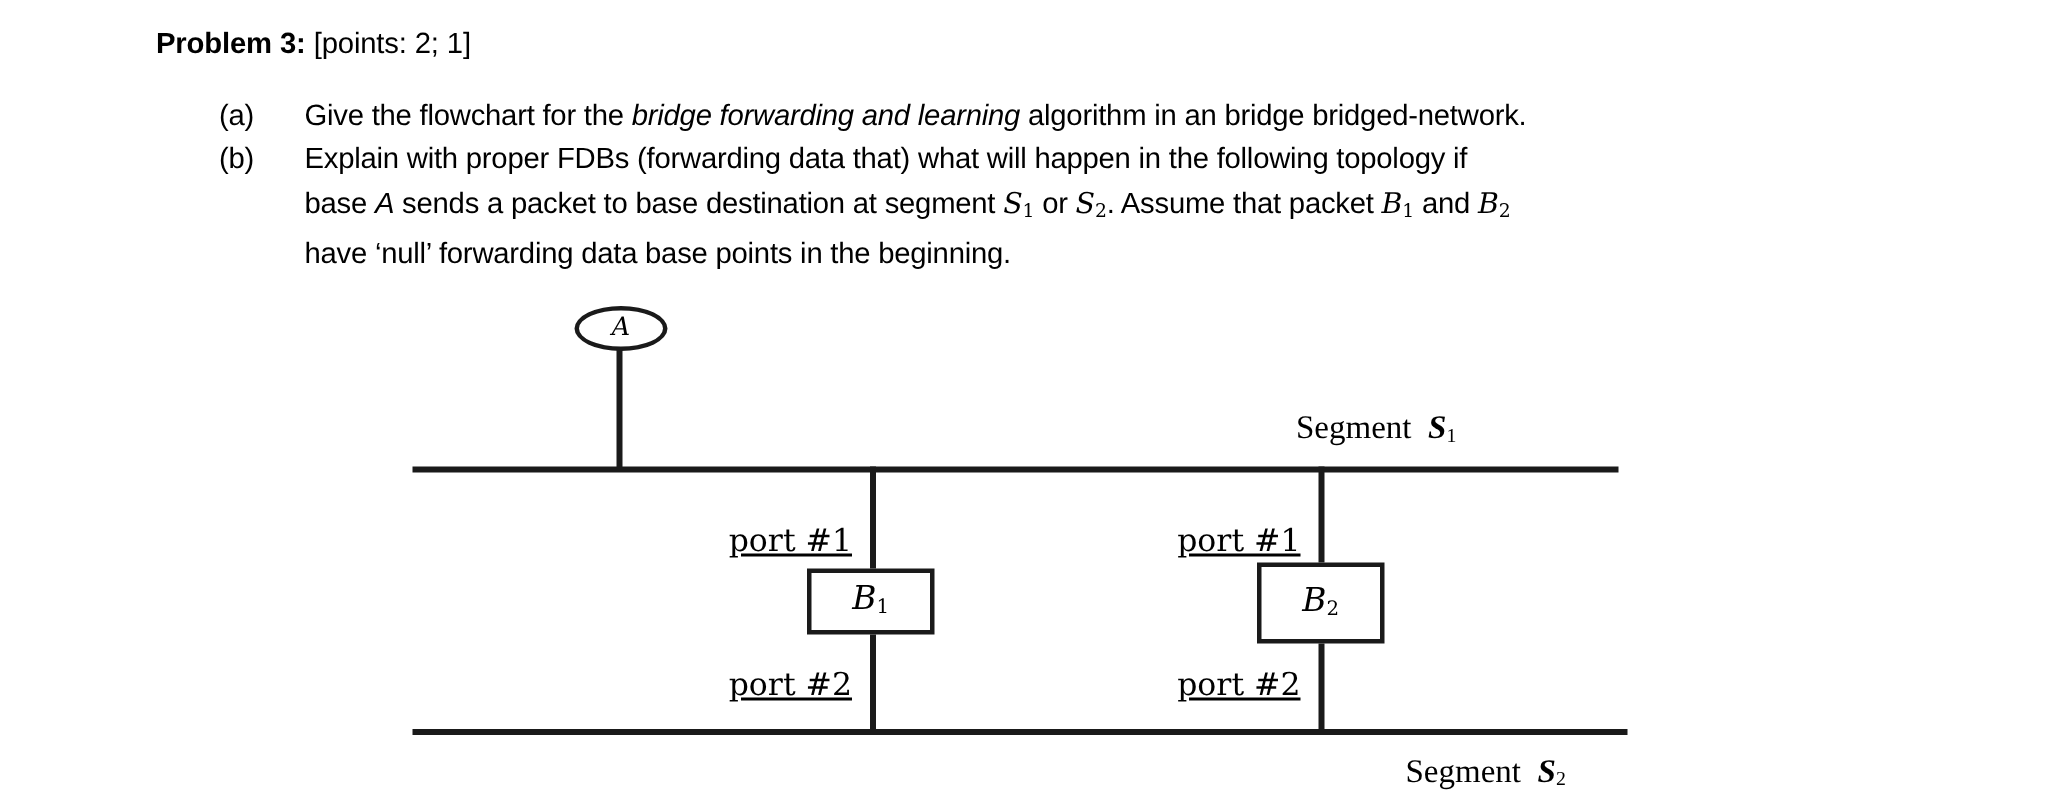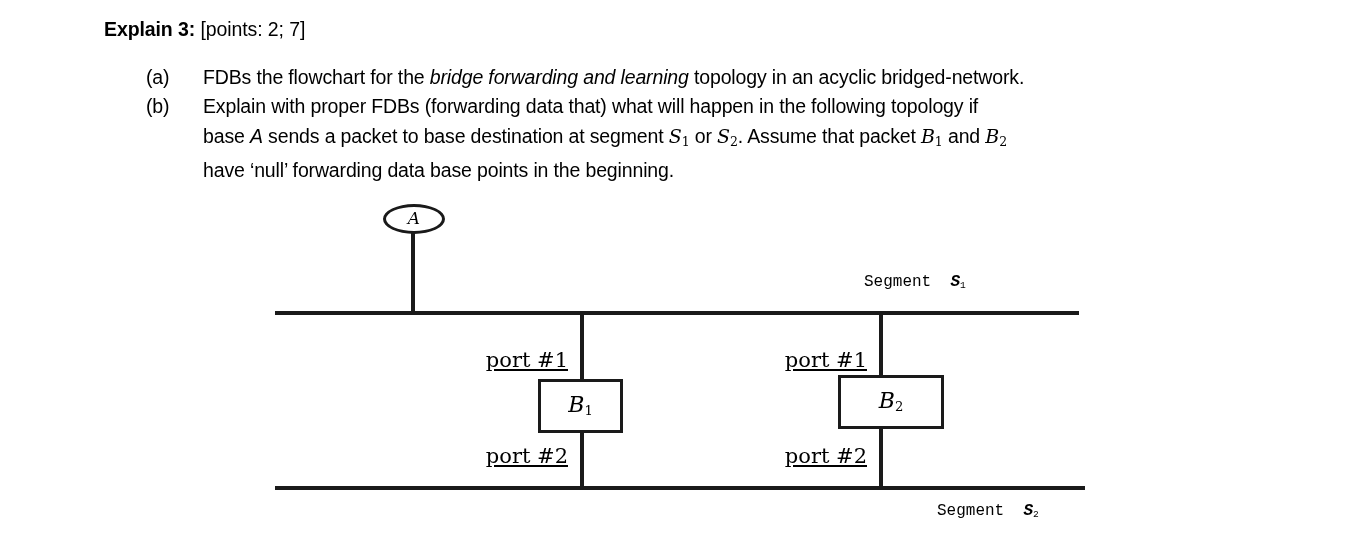--- a/index.html
+++ b/index.html
@@ -154,51 +154,51 @@
     position: absolute;
     font-family: "DejaVu Serif", serif;
     font-size: 21px;
     line-height: 1;
     white-space: nowrap;
     text-align: right;
     text-decoration: underline;
   }
   .segment-label {
     position: absolute;
-    font-family: Liberation Mono, monospace;
-    font-size: 16px;
+    font-family: Liberation Serif, serif;
+    font-size: 22px;
     line-height: 1;
     white-space: nowrap;
   }
   .segment-label .segname {
     font-style: italic;
     font-weight: bold;
   }
   .segment-label .segname sub {
     font-style: normal;
     font-weight: normal;
     font-size: 0.6em;
     vertical-align: -0.2em;
   }
 </style>
 </head>
 <body>
 
 <div class="page">
 
   <div class="problem-heading">
-    <span class="label">Explain 3:</span>
-    <span class="points">[points: 2; 7]</span>
+    <span class="label">Problem 3:</span>
+    <span class="points">[points: 2; 1]</span>
   </div>
 
   <div class="item item-a">
     <span class="marker">(a)</span>
     <span class="body">
       <p>
-        <span>FDBs the flowchart for the </span><i class="mi">bridge forwarding and learning</i><span> topology in an acyclic bridged-network.</span>
+        <span>Give the flowchart for the </span><i class="mi">bridge forwarding and learning</i><span> algorithm in an bridge bridged-network.</span>
       </p>
     </span>
   </div>
 
   <div class="item item-b">
     <span class="marker">(b)</span>
     <span class="body">
       <p>Explain with proper FDBs (forwarding data that) what will happen in the following topology if</p>
       <p><span>base </span><i class="mi">A</i><span> sends a packet to base destination at segment </span><span class="mathvar"><span>S</span><sub>1</sub></span><span> or </span><span class="mathvar"><span>S</span><sub>2</sub></span><span>. Assume that packet </span><span class="mathvar"><span>B</span><sub>1</sub></span><span> and </span><span class="mathvar"><span>B</span><sub>2</sub></span></p>
       <p>have ‘null’ forwarding data base points in the beginning.</p>
@@ -214,30 +214,30 @@
     <div class="vline" style="left:411px; top:233px; height:81px;"></div>
 
     <div class="bus" style="left:275px; top:311px; width:804px;"></div>
 
     <div class="segment-label" style="left:864px; top:274px;">
       <span>Segment</span>&nbsp;&nbsp;<span class="segname"><span>S</span><sub>1</sub></span>
     </div>
 
     <div class="vline" style="left:580px; top:311px; height:178px;"></div>
 
-    <div class="bridge-box" style="left:538px; top:379px; width:85px; height:54px;">
+    <div class="bridge-box" style="left:538px; top:379px; width:85px; height:44px;">
       <span class="bridge-label"><span>B</span><sub>1</sub></span>
     </div>
 
     <div class="port-label" style="left:408px; top:350px; width:160px;"><span>port #1</span></div>
     <div class="port-label" style="left:408px; top:446px; width:160px;"><span>port #2</span></div>
 
     <div class="vline" style="left:879px; top:311px; height:178px;"></div>
 
-    <div class="bridge-box" style="left:838px; top:375px; width:106px; height:54px;">
+    <div class="bridge-box" style="left:838px; top:375px; width:85px; height:54px;">
       <span class="bridge-label"><span>B</span><sub>2</sub></span>
     </div>
 
     <div class="port-label" style="left:707px; top:350px; width:160px;"><span>port #1</span></div>
     <div class="port-label" style="left:707px; top:446px; width:160px;"><span>port #2</span></div>
 
     <div class="bus" style="left:275px; top:486px; width:810px;"></div>
 
     <div class="segment-label" style="left:937px; top:503px;">
       <span>Segment</span>&nbsp;&nbsp;<span class="segname"><span>S</span><sub>2</sub></span>

